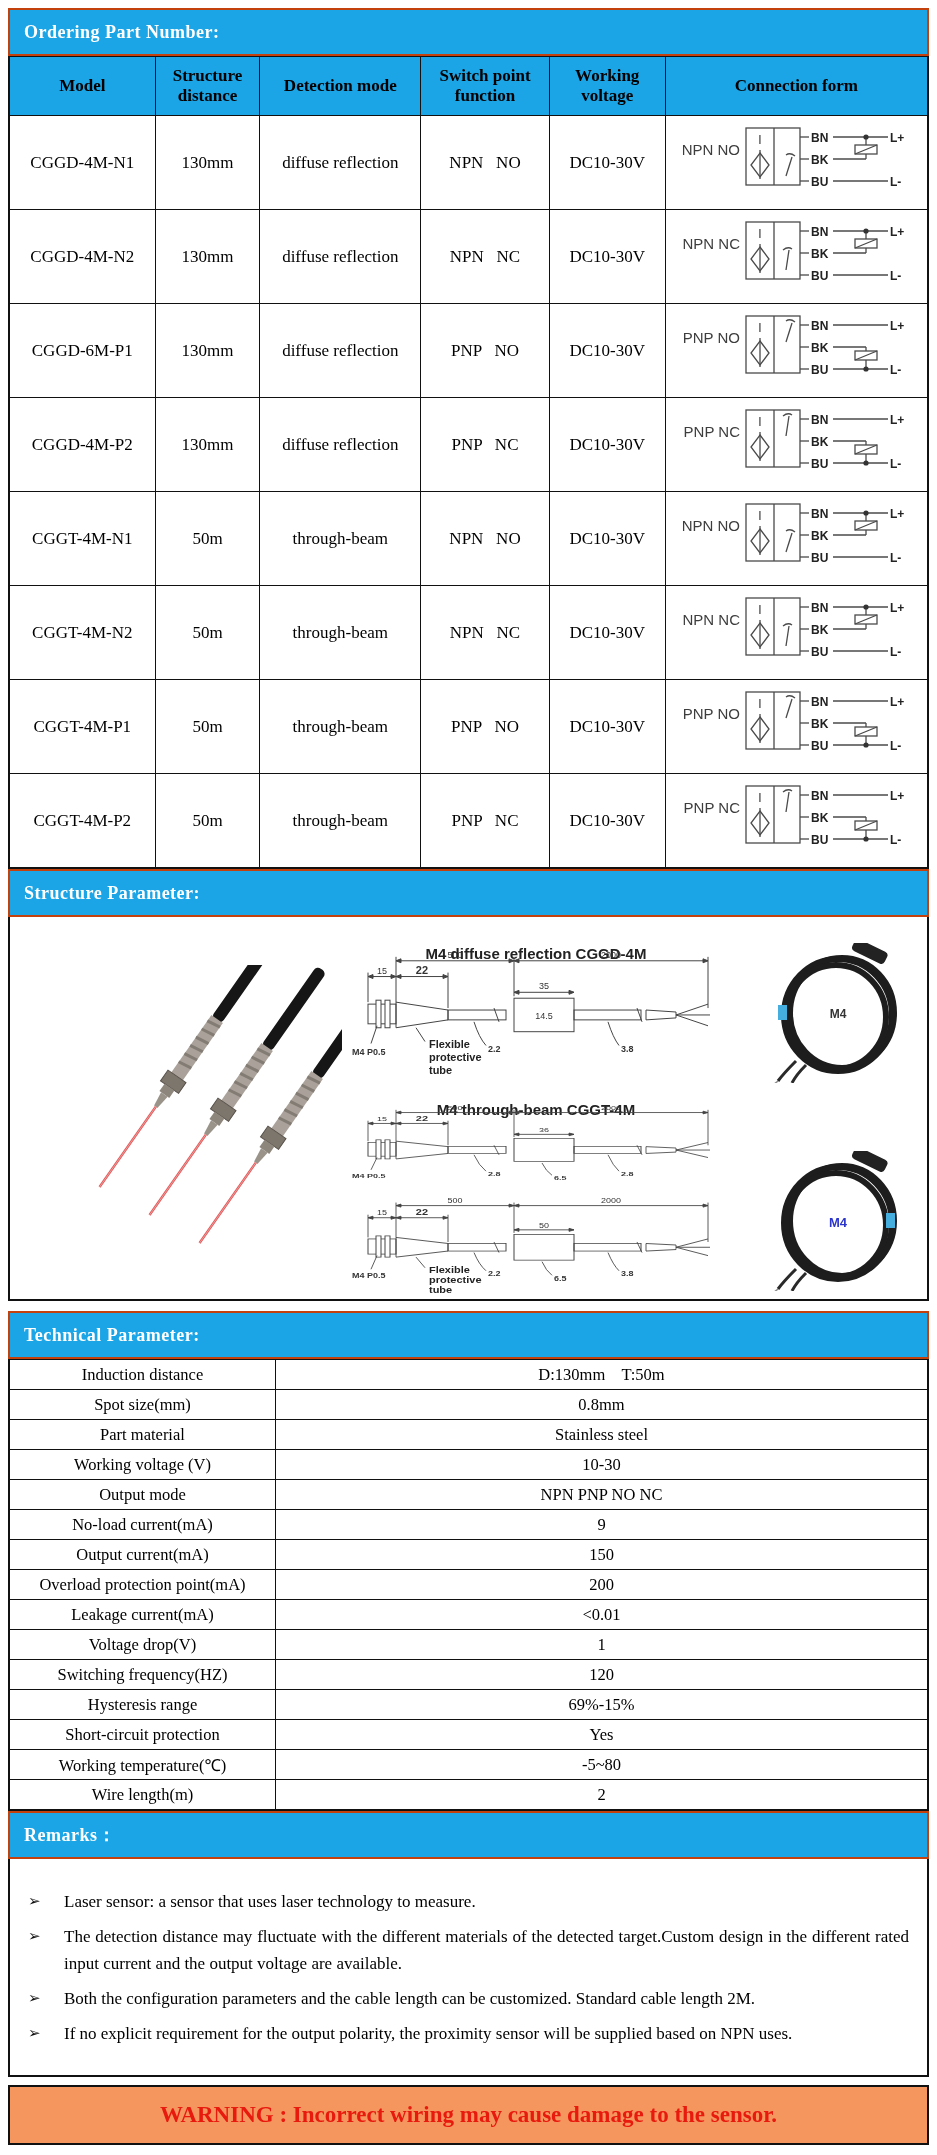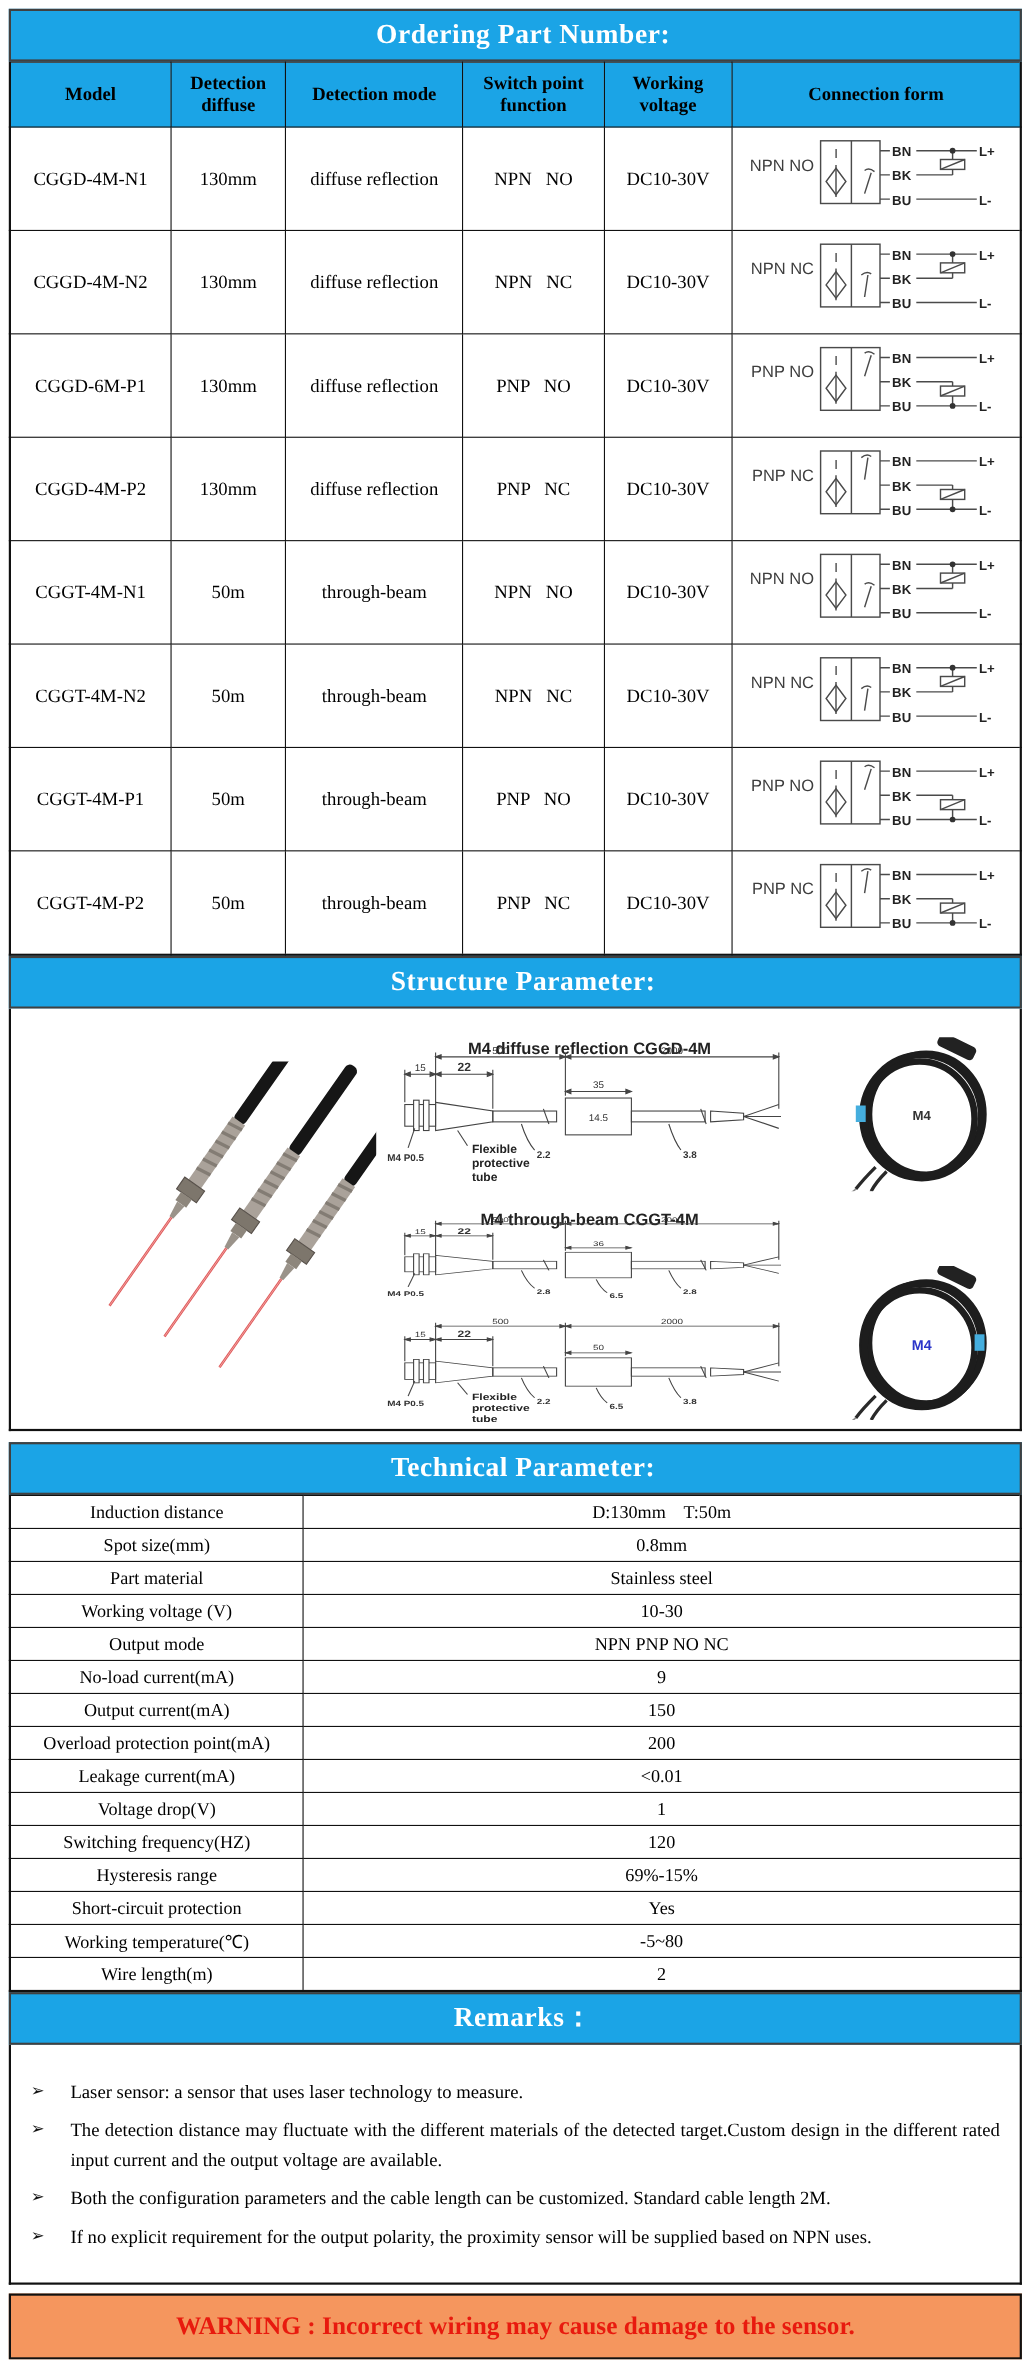--- a/index.html
+++ b/index.html
@@ -1,22 +1,21 @@
 <!DOCTYPE html>
 <html><head>
 <meta charset="utf-8">
 <style>
   html,body{margin:0;padding:0;background:#ffffff;}
   body{width:937px;font-family:"Liberation Serif", serif;color:#000;}
   .page{width:921px;margin:0 auto;padding-top:8px;}
   .banner{
-    background:#1ba4e6;border:2px solid #404040;height:44px;line-height:44px;
-    color:#fff;font-weight:bold;font-size:25px;padding-left:14px;
+    background:#1ba4e6;border:2px solid #c2410c;height:44px;line-height:44px;
+    color:#fff;font-weight:bold;font-size:18px;padding-left:14px;
     letter-spacing:0.5px;
-    text-align:center;
   }
   
   table{border-collapse:collapse;width:100%;table-layout:fixed;}
   .products{border:2px solid #111;border-top:none;}
   .products th{
     background:#1ba4e6;border:1.5px solid #111;font-size:17px;font-weight:bold;
     height:58px;text-align:center;vertical-align:middle;padding:0 4px;
   }
   .products td{
     border:1.5px solid #111;height:89px;text-align:center;vertical-align:middle;
@@ -69,21 +68,21 @@
       <col style="width:15.9%">
         <col style="width:11.4%">
         <col style="width:17.5%">
       <col style="width:14.0%">
         <col style="width:12.6%">
         <col style="width:28.6%">
     </colgroup>
     <thead>
         <tr id="products-head">
           <th>Model</th>
-          <th>Detection diffuse</th>
+          <th>Structure distance</th>
           <th>Detection mode</th>
           <th>Switch point function</th>
           <th>Working voltage</th>
           <th>Connection form</th>
         </tr>
       </thead>
     <tbody id="products-body">
         <tr>
           <td>CGGD-4M-N1</td>
           <td>130mm</td>

